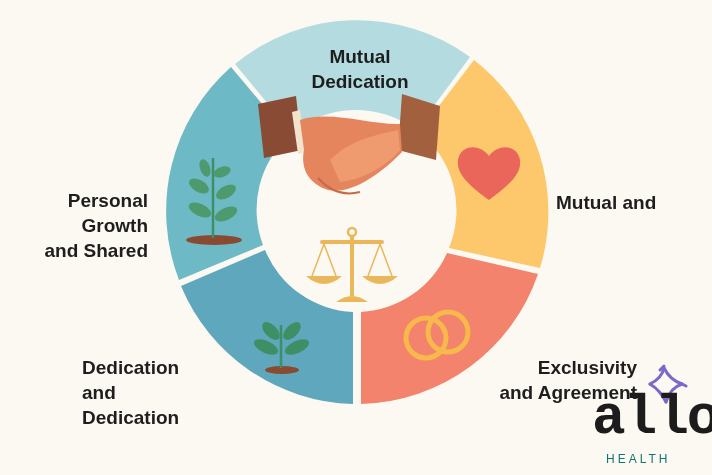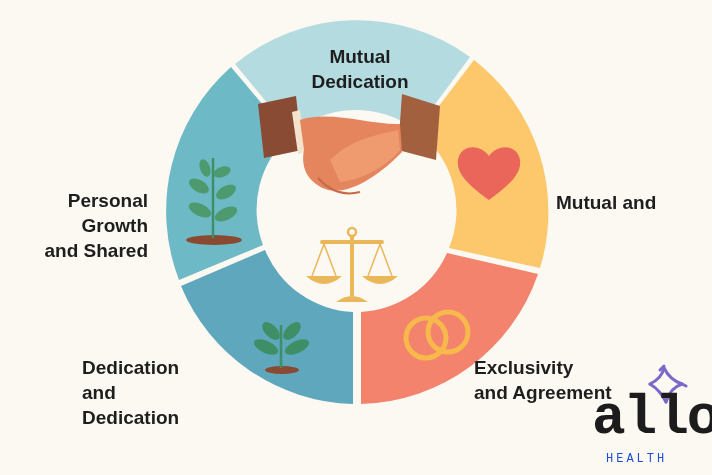--- a/index.html
+++ b/index.html
@@ -2,21 +2,21 @@
 <html><head>
 <meta charset="utf-8">
 <style>
   html,body{margin:0;padding:0;}
   body{width:712px;height:475px;background:#fcf8f2;position:relative;overflow:hidden;font-family:"Liberation Sans",sans-serif;}
   svg.wheel{position:absolute;left:0;top:0;}
   .label{position:absolute;font-weight:bold;font-size:19px;line-height:25px;color:#1e1e1e;}
   .label span{display:block;}
   .logo{position:absolute;left:592px;top:368px;width:112px;height:100px;}
   .logo-word{position:absolute;left:0;top:22px;font-size:56px;font-weight:bold;letter-spacing:-2px;color:#1c1c1c;line-height:56px;font-family:Liberation Mono, monospace;}
-  .logo-sub{position:absolute;left:14px;top:84px;font-size:12px;letter-spacing:3px;color:#1d4ed8;font-family:Liberation Mono, monospace;}
+  .logo-sub{position:absolute;left:14px;top:84px;font-size:12px;letter-spacing:3px;color:#0f766e;}
 </style>
 </head>
 <body>
 
 <svg class="wheel" width="712" height="475" viewBox="0 0 712 475">
 
   <path fill="#b3dbe0" d="M 235 64 A 192 192 0 0 1 470 57 L 416 130 A 100 100 0 0 0 292 133 Z"></path>
 
   <path fill="#fcc86b" d="M 474 60 A 192 192 0 0 1 540 268 L 449 248 A 100 100 0 0 0 419 132 Z"></path>
 
@@ -87,21 +87,21 @@
   </g>
 </svg>
 
 <div class="label" style="left:300px;top:44px;width:120px;text-align:center;">
   <span>Mutual</span>
   <span>Dedication</span>
 </div>
 <div class="label" style="left:556px;top:190px;">
   <span>Mutual and</span>
 </div>
-<div class="label" style="left:474px;top:355px;width:145px;text-align:left;">
+<div class="label" style="left:492px;top:355px;width:145px;text-align:right;">
   <span>Exclusivity</span>
   <span>and Agreement</span>
 </div>
 <div class="label" style="left:82px;top:355px;width:135px;text-align:left;">
   <span>Dedication</span>
   <span>and Dedication</span>
 </div>
 <div class="label" style="left:30px;top:188px;width:118px;text-align:right;">
   <span>Personal</span>
   <span>Growth</span>

